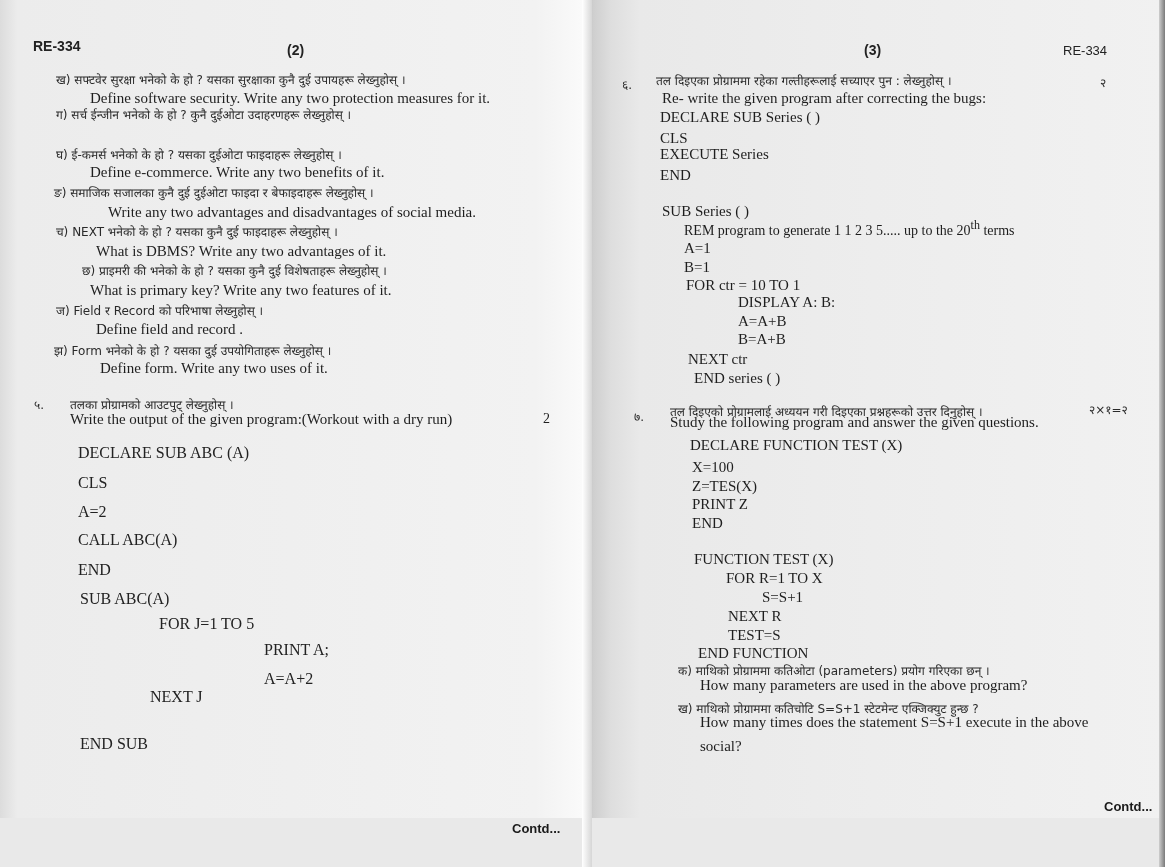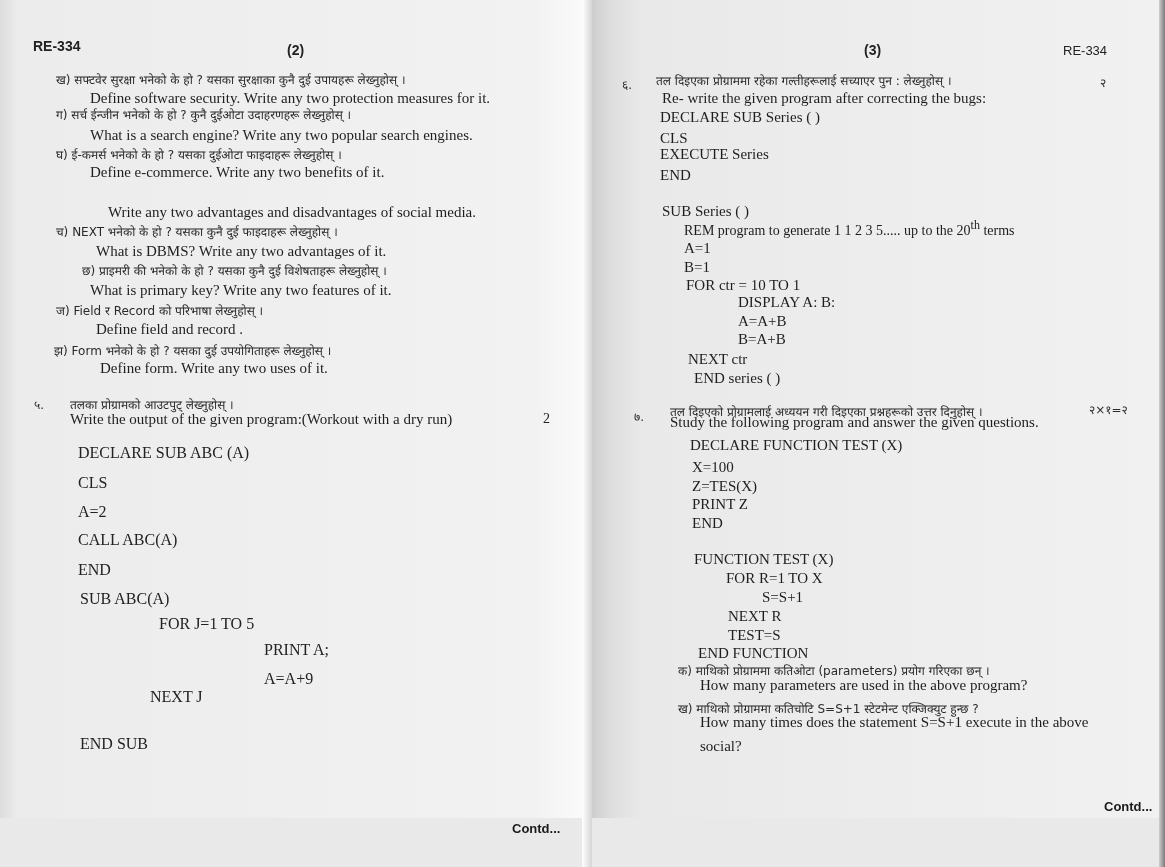--- a/index.html
+++ b/index.html
@@ -52,28 +52,31 @@
   <div class="abs np" style="left:56px;top:71px;">
     <span>ख)</span>
     <span>सफ्टवेर सुरक्षा भनेको के हो ? यसका सुरक्षाका कुनै दुई उपायहरू लेख्नुहोस् ।</span>
   </div>
   <div class="abs en" style="left:90px;top:90px;">Define software security. Write any two protection measures for it.</div>
 
   <div class="abs np" style="left:56px;top:106px;">
     <span>ग)</span>
     <span>सर्च ईन्जीन भनेको के हो ? कुनै दुईओटा उदाहरणहरू लेख्नुहोस् ।</span>
   </div>
-  <div class="abs en" style="left:90px;top:127px;">What is a search engine? Write any two popular search engines.</div>
 
   <div class="abs np" style="left:56px;top:146px;">
     <span>घ)</span>
     <span>ई-कमर्स भनेको के हो ? यसका दुईओटा फाइदाहरू लेख्नुहोस् ।</span>
   </div>
   <div class="abs en" style="left:90px;top:164px;">Define e-commerce. Write any two benefits of it.</div>
 
+  <div class="abs np" style="left:54px;top:184px;">
+    <span>ङ)</span>
+    <span>समाजिक सजालका कुनै दुई दुईओटा फाइदा र बेफाइदाहरू लेख्नुहोस् ।</span>
+  </div>
   <div class="abs en" style="left:108px;top:204px;">Write any two advantages and disadvantages of social media.</div>
 
   <div class="abs np" style="left:56px;top:223px;">
     <span>च)</span>
     <span>NEXT भनेको के हो ? यसका कुनै दुई फाइदाहरू लेख्नुहोस् ।</span>
   </div>
   <div class="abs en" style="left:96px;top:243px;">What is DBMS? Write any two  advantages of it.</div>
 
   <div class="abs np" style="left:54px;top:262px;margin-left:28px;">
     <span>छ)</span>
@@ -99,21 +102,21 @@
   <div class="abs en mark" style="left:543px;top:411px;">2</div>
 
   <div class="abs code-lg" style="left:78px;top:444px;">DECLARE SUB ABC (A)</div>
   <div class="abs code-lg" style="left:78px;top:474px;">CLS</div>
   <div class="abs code-lg" style="left:78px;top:503px;">A=2</div>
   <div class="abs code-lg" style="left:78px;top:531px;">CALL ABC(A)</div>
   <div class="abs code-lg" style="left:78px;top:561px;">END</div>
   <div class="abs code-lg" style="left:80px;top:590px;">SUB ABC(A)</div>
   <div class="abs code-lg" style="left:159px;top:615px;">FOR J=1 TO 5</div>
   <div class="abs code-lg" style="left:264px;top:641px;">PRINT A;</div>
-  <div class="abs code-lg" style="left:264px;top:670px;">A=A+9</div>
+  <div class="abs code-lg" style="left:264px;top:670px;">A=A+2</div>
   <div class="abs code-lg" style="left:150px;top:688px;">NEXT J</div>
   <div class="abs code-lg" style="left:80px;top:735px;">END SUB</div>
 
   <div class="abs contd" style="left:512px;top:821px;">Contd...</div>
 </div>
 
 <div class="page page-right">
   <div class="abs hdr" style="left:282px;top:42px;">(3)</div>
   <div class="abs hdr-plain" style="left:481px;top:43px;">RE-334</div>
 

